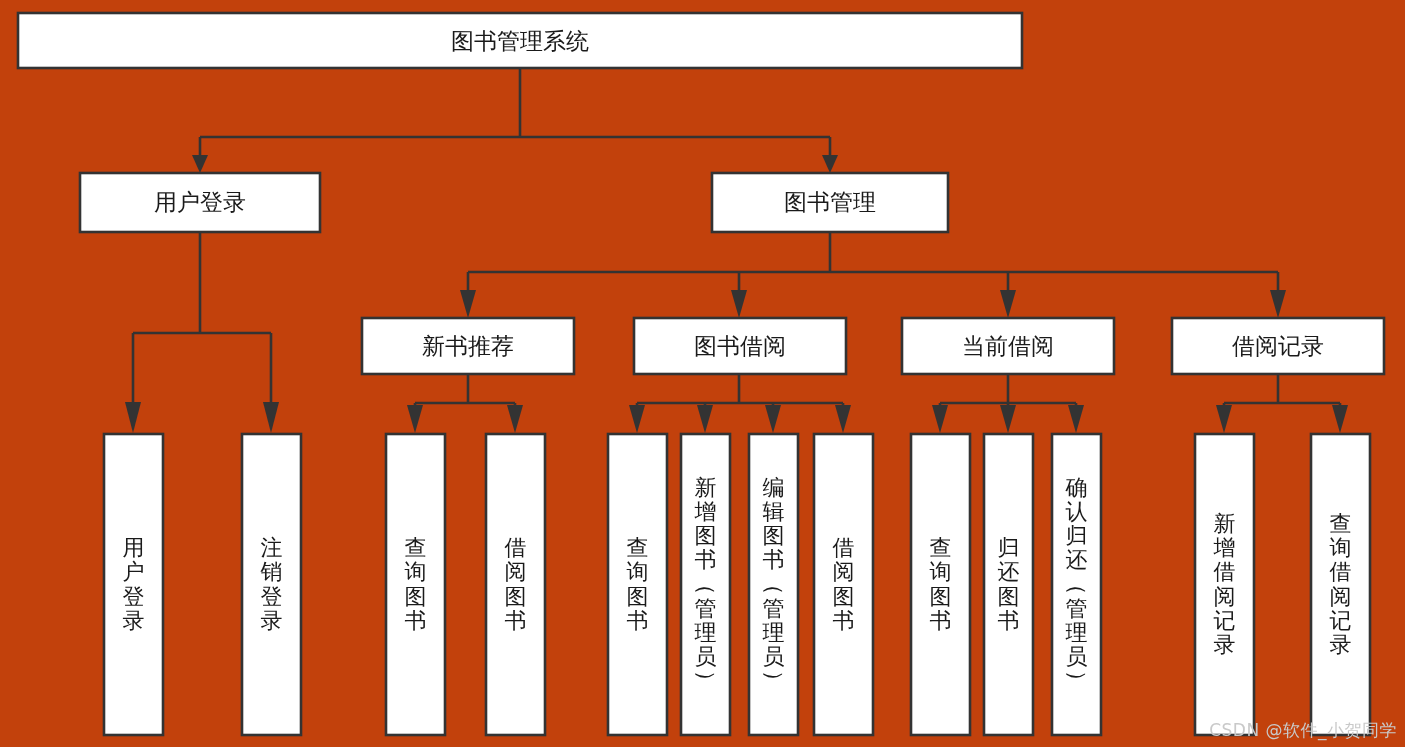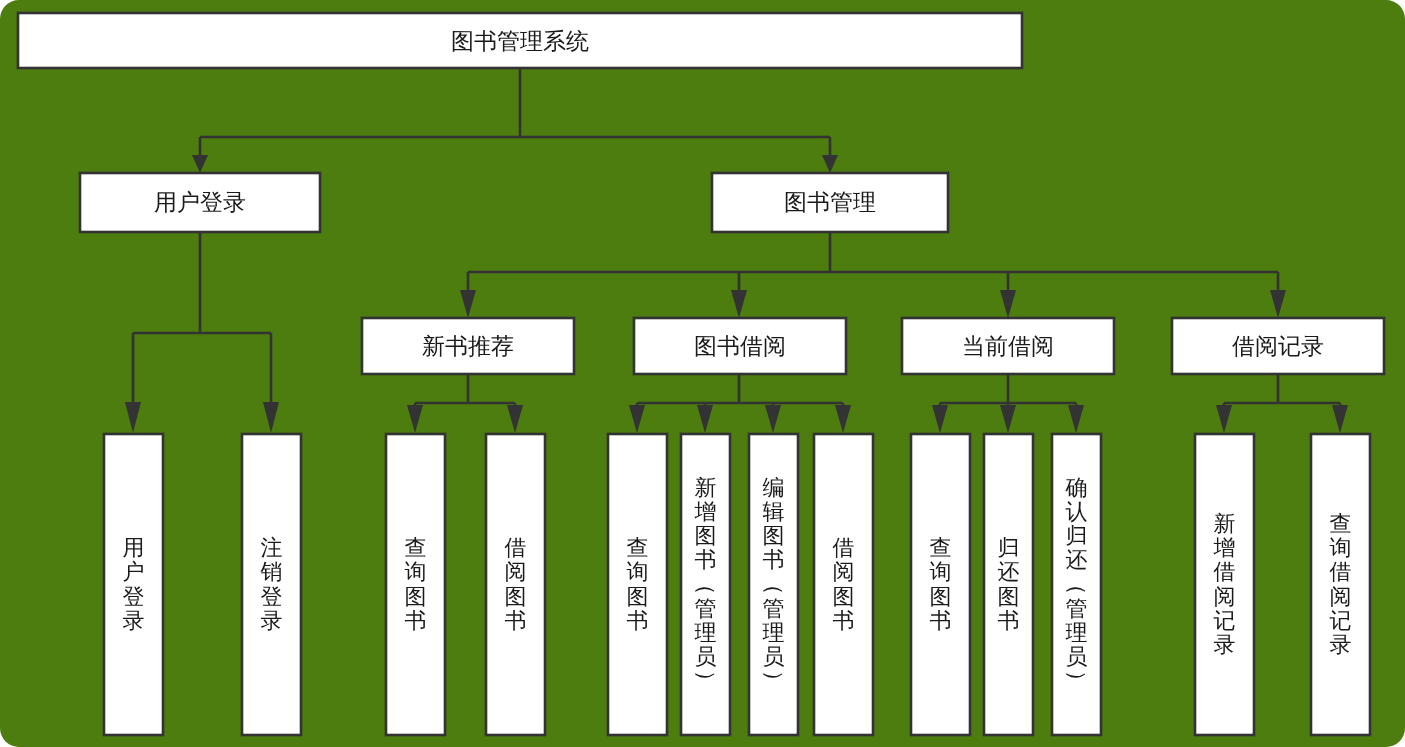--- a/index.html
+++ b/index.html
@@ -11,22 +11,21 @@
   body {
     width: 1405px;
     height: 747px;
     font-family: "DejaVu Sans", "Liberation Sans", sans-serif;
     overflow: hidden;
   }
   #diagram-root {
     position: relative;
     width: 1405px;
     height: 747px;
-    background: #4d7c0f;
-    border-radius: 19px;
+    background: #c2410c;
   }
   svg#flowchart {
     position: absolute;
     left: 0;
     top: 0;
     width: 1405px;
     height: 747px;
     display: block;
   }
   .node-rect {
@@ -288,13 +287,14 @@
     </div>
   <div class="vlabel" style="left:1311px; top:434px; width:59px; height:301px;">
       <span>查</span>
       <span>询</span>
       <span>借</span>
       <span>阅</span>
       <span>记</span>
       <span>录</span>
     </div>
 
+  <div class="watermark">CSDN @软件_小贺同学</div>
 </div>
 
 </body></html>

